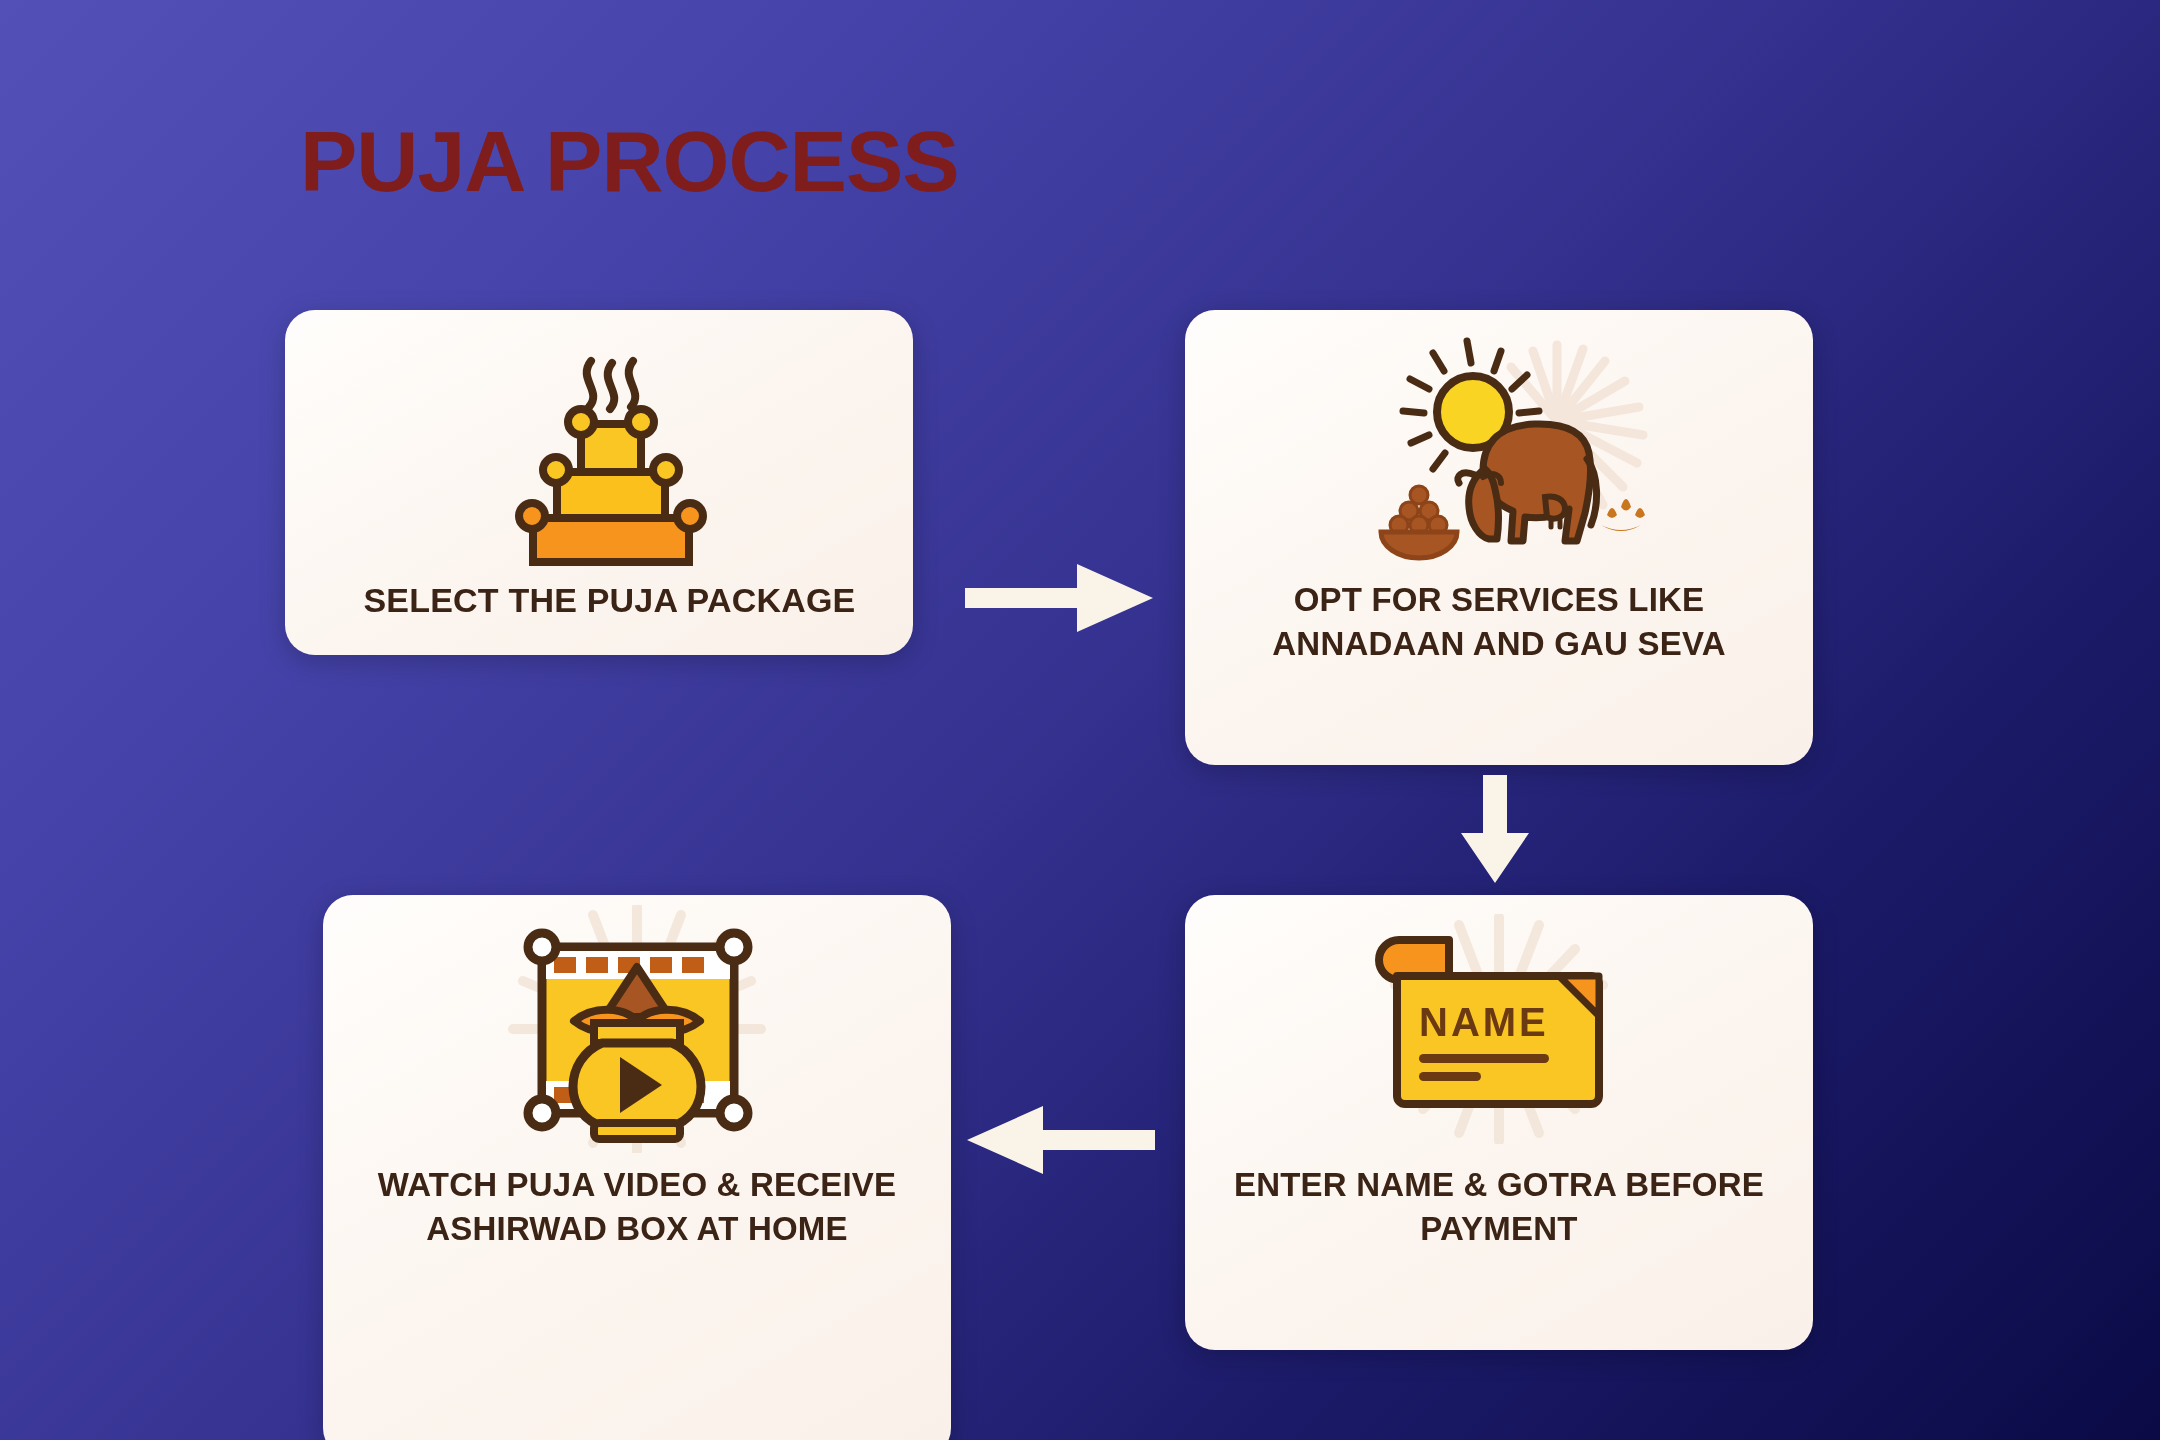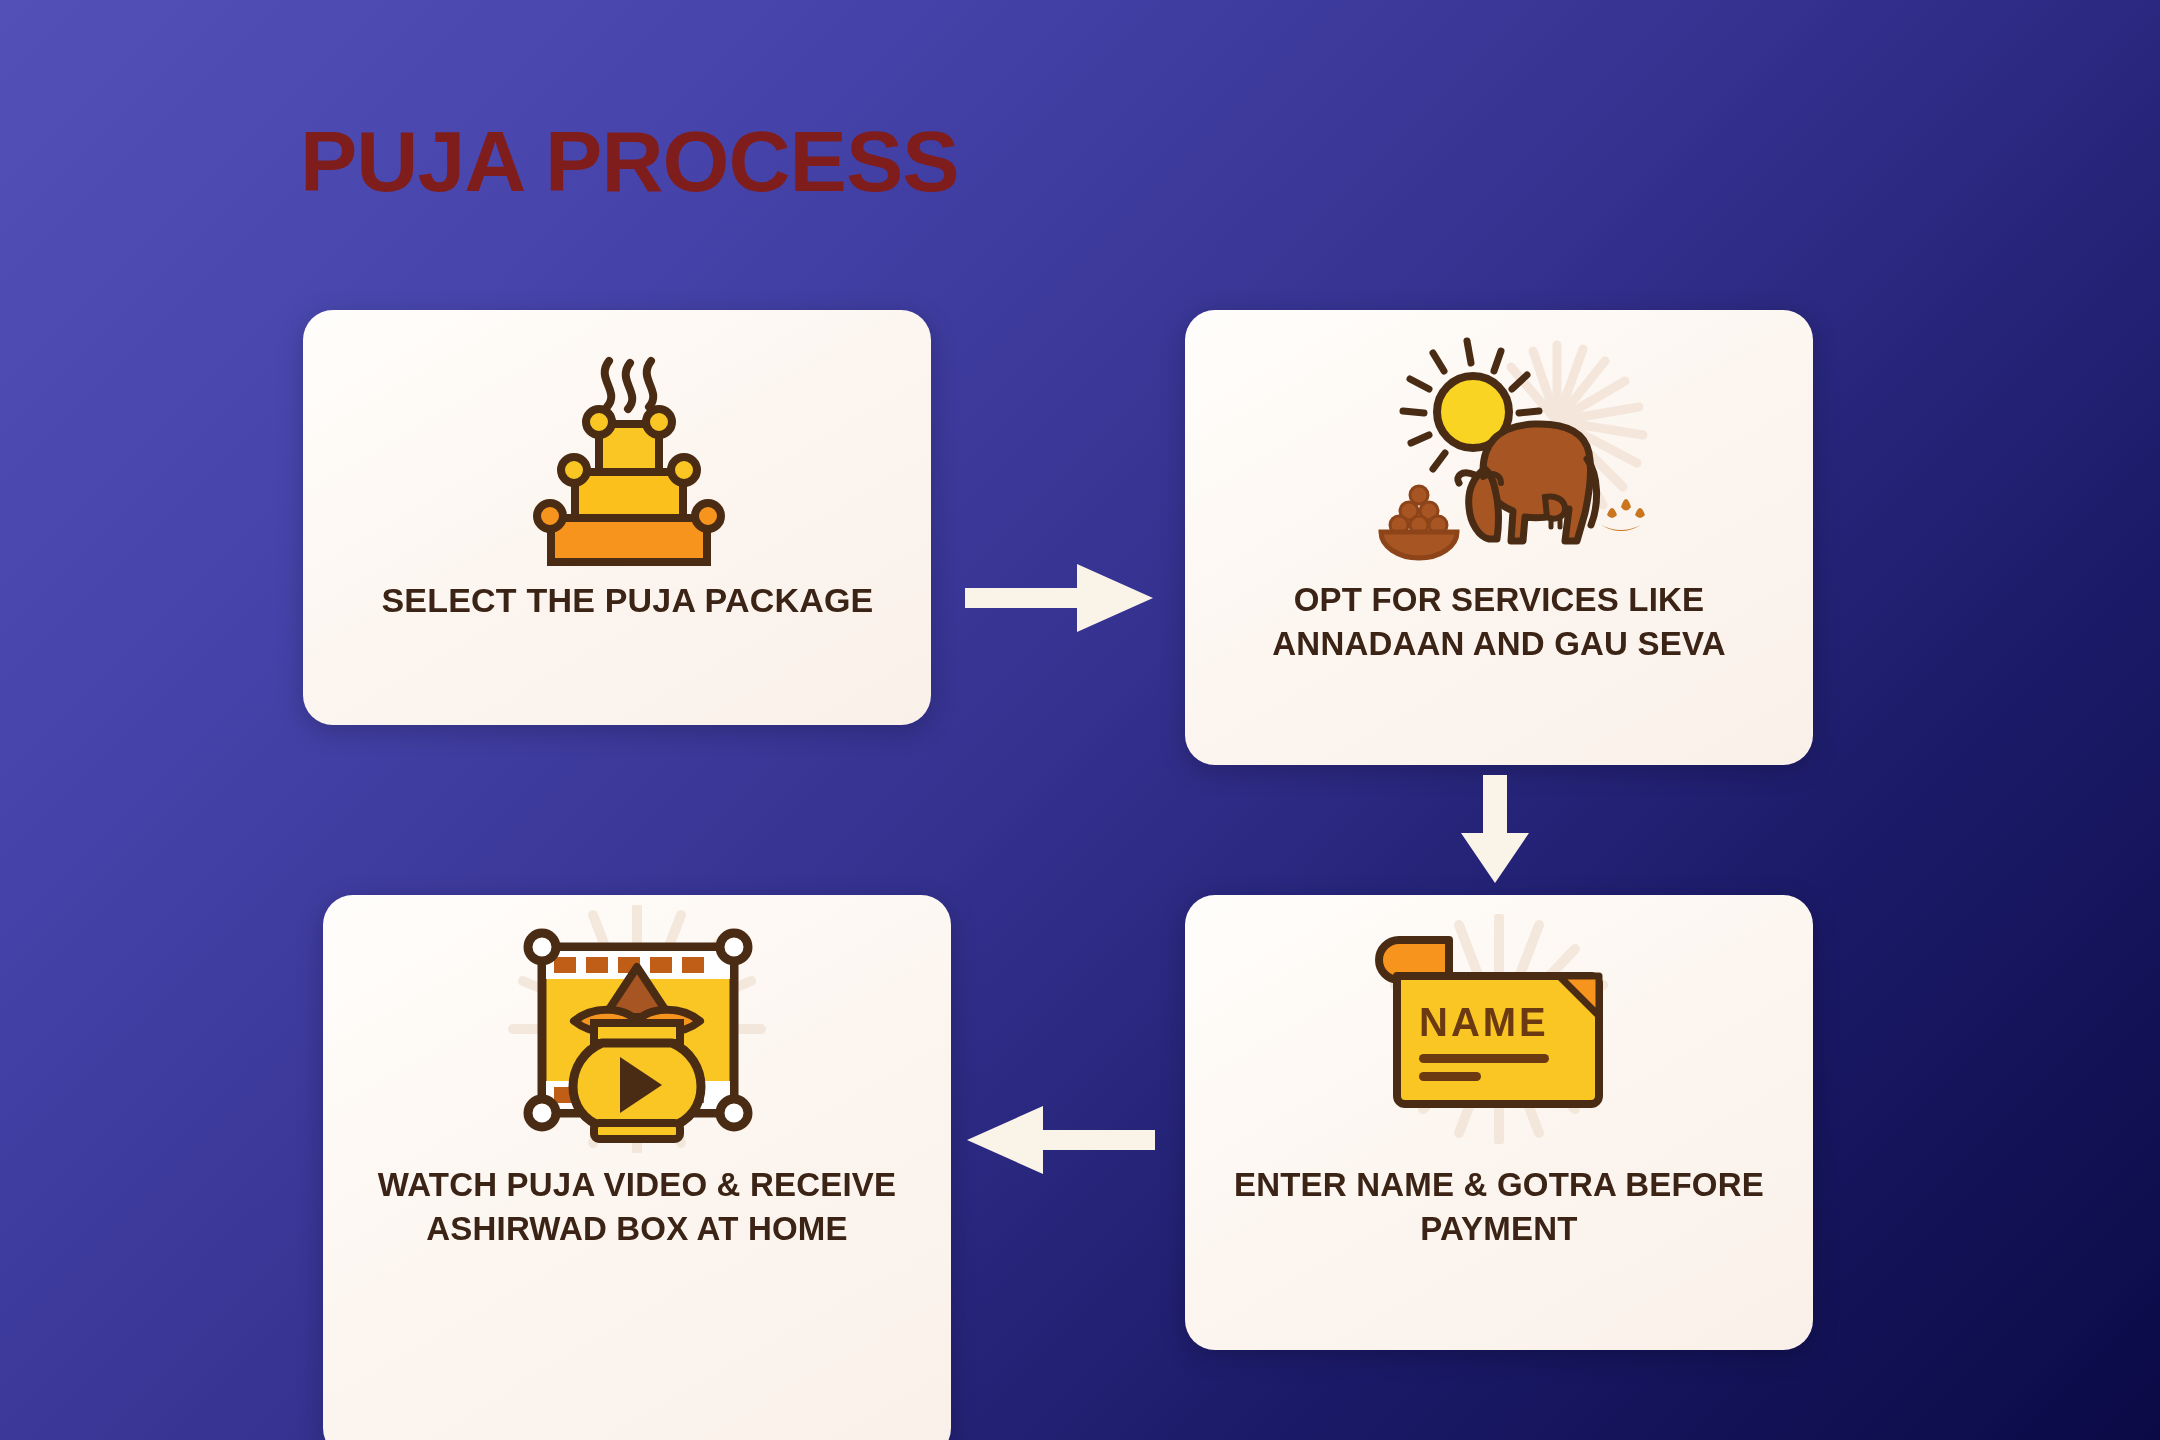--- a/index.html
+++ b/index.html
@@ -31,21 +31,21 @@
     position:absolute;
     background: linear-gradient(150deg,#FFFDFB 0%, #FCF5EF 55%, #F9F0E9 100%);
     border-radius:30px;
     box-shadow:0 6px 26px rgba(0,0,0,0.22);
     display:flex;
     flex-direction:column;
     align-items:center;
     justify-content:flex-start;
     overflow:hidden;
   }
-  #card-1 { left:303px;  top:310px;  width:628px;  height:415px;padding-left:21px; }
+  #card-1 { left:285px;  top:310px;  width:628px;  height:345px;padding-left:21px; }
   #card-2 { left:1185px; top:310px;  width:628px;  height:455px; }
   #card-3 { left:1185px; top:895px;  width:628px;  height:455px; }
   #card-4 { left:303px;  top:895px;  width:628px;  height:563px;margin-left:20px; }
 
   .icon-wrap {
     flex:0 0 auto;
     height:268px;
     width:100%;
     display:flex;
     align-items:center;

